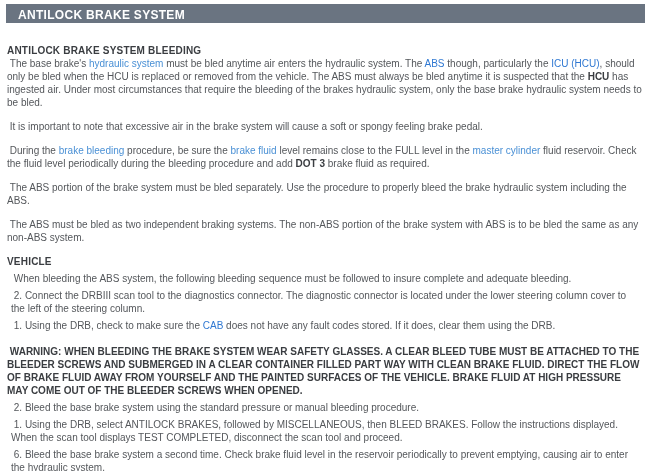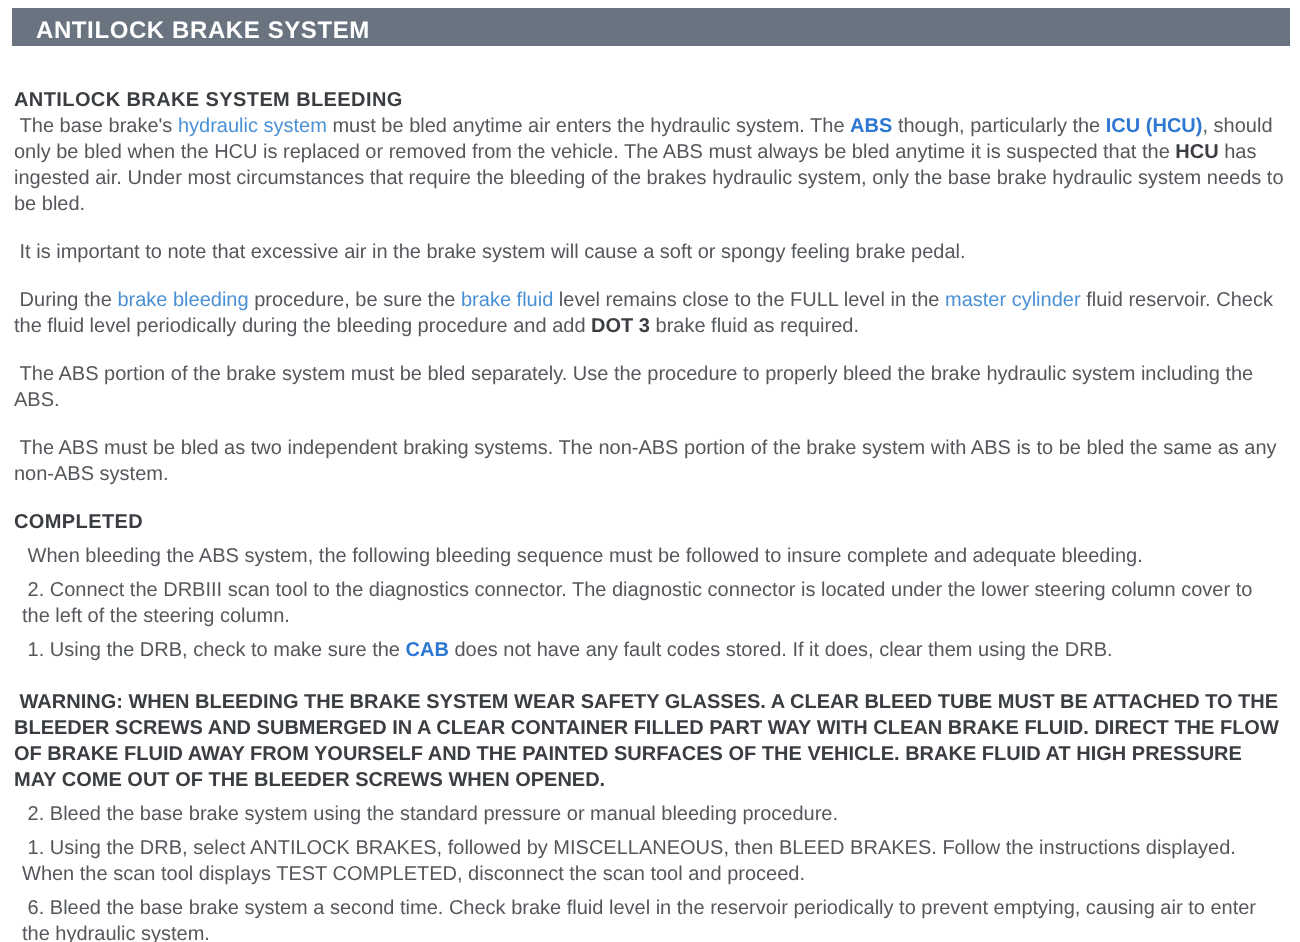--- a/index.html
+++ b/index.html
@@ -20,38 +20,38 @@
     padding:6px 8px 0 7px;font-size:10px;line-height:13px;color:var(--text);
   }
   .blk{white-space:pre-wrap;margin:0;}
   .blk.p{margin:0 0 11px;}
   .blk.line{margin:4px;}
   .blk.heading{font-weight:bold;color:var(--headingc);letter-spacing:.2px;margin:10px 0 0;}
   .blk.heading:first-child{margin-top:15px;}
   .blk.warning{font-weight:bold;color:var(--headingc);margin:13px 0 3px;}
   a.link,a.boldlink{text-decoration:none;cursor:pointer;}
   .link{color:var(--link);}
-  .boldlink{color:var(--linkb);font-weight:bold;}
+  .boldlink{color:var(--linkb);font-weight:normal;}
   .bold{font-weight:bold;color:var(--headingc);}
 </style>
 </head>
 <body>
 
 <div class="header-bar">
   <span>ANTILOCK BRAKE SYSTEM</span>
 </div>
 
 <div id="doc">
     <div class="blk heading"><span>ANTILOCK BRAKE SYSTEM BLEEDING</span></div>
     <div class="blk p"><span> The base brake's </span><a class="link">hydraulic system</a><span> must be bled anytime air enters the hydraulic system. The </span><a class="boldlink">ABS</a><span> though, particularly the </span><a class="boldlink">ICU (HCU)</a><span>, should only be bled when the HCU is replaced or removed from the vehicle. The ABS must always be bled anytime it is suspected that the </span><span class="bold">HCU</span><span> has ingested air. Under most circumstances that require the bleeding of the brakes hydraulic system, only the base brake hydraulic system needs to be bled.</span></div>
     <div class="blk p"><span> It is important to note that excessive air in the brake system will cause a soft or spongy feeling brake pedal.</span></div>
     <div class="blk p"><span> During the </span><a class="link">brake bleeding</a><span> procedure, be sure the </span><a class="link">brake fluid</a><span> level remains close to the FULL level in the </span><a class="link">master cylinder</a><span> fluid reservoir. Check the fluid level periodically during the bleeding procedure and add </span><span class="bold">DOT 3</span><span> brake fluid as required.</span></div>
     <div class="blk p"><span> The ABS portion of the brake system must be bled separately. Use the procedure to properly bleed the brake hydraulic system including the ABS.</span></div>
     <div class="blk p"><span> The ABS must be bled as two independent braking systems. The non-ABS portion of the brake system with ABS is to be bled the same as any non-ABS system.</span></div>
-    <div class="blk heading"><span>COMPLETED</span></div>
+    <div class="blk heading"><span>VEHICLE</span></div>
     <div class="blk line"><span> When bleeding the ABS system, the following bleeding sequence must be followed to insure complete and adequate bleeding.</span></div>
     <div class="blk line"><span> 2. Connect the DRBIII scan tool to the diagnostics connector. The diagnostic connector is located under the lower steering column cover to the left of the steering column.</span></div>
     <div class="blk line"><span> 1. Using the DRB, check to make sure the </span><a class="boldlink">CAB</a><span> does not have any fault codes stored. If it does, clear them using the DRB.</span></div>
     <div class="blk warning"><span> WARNING: WHEN BLEEDING THE BRAKE SYSTEM WEAR SAFETY GLASSES. A CLEAR BLEED TUBE MUST BE ATTACHED TO THE BLEEDER SCREWS AND SUBMERGED IN A CLEAR CONTAINER FILLED PART WAY WITH CLEAN BRAKE FLUID. DIRECT THE FLOW OF BRAKE FLUID AWAY FROM YOURSELF AND THE PAINTED SURFACES OF THE VEHICLE. BRAKE FLUID AT HIGH PRESSURE MAY COME OUT OF THE BLEEDER SCREWS WHEN OPENED.</span></div>
     <div class="blk line"><span> 2. Bleed the base brake system using the standard pressure or manual bleeding procedure.</span></div>
     <div class="blk line"><span> 1. Using the DRB, select ANTILOCK BRAKES, followed by MISCELLANEOUS, then BLEED BRAKES. Follow the instructions displayed. When the scan tool displays TEST COMPLETED, disconnect the scan tool and proceed.</span></div>
     <div class="blk line"><span> 6. Bleed the base brake system a second time. Check brake fluid level in the reservoir periodically to prevent emptying, causing air to enter the hydraulic system.</span></div>
   </div>
 
 </body></html>

